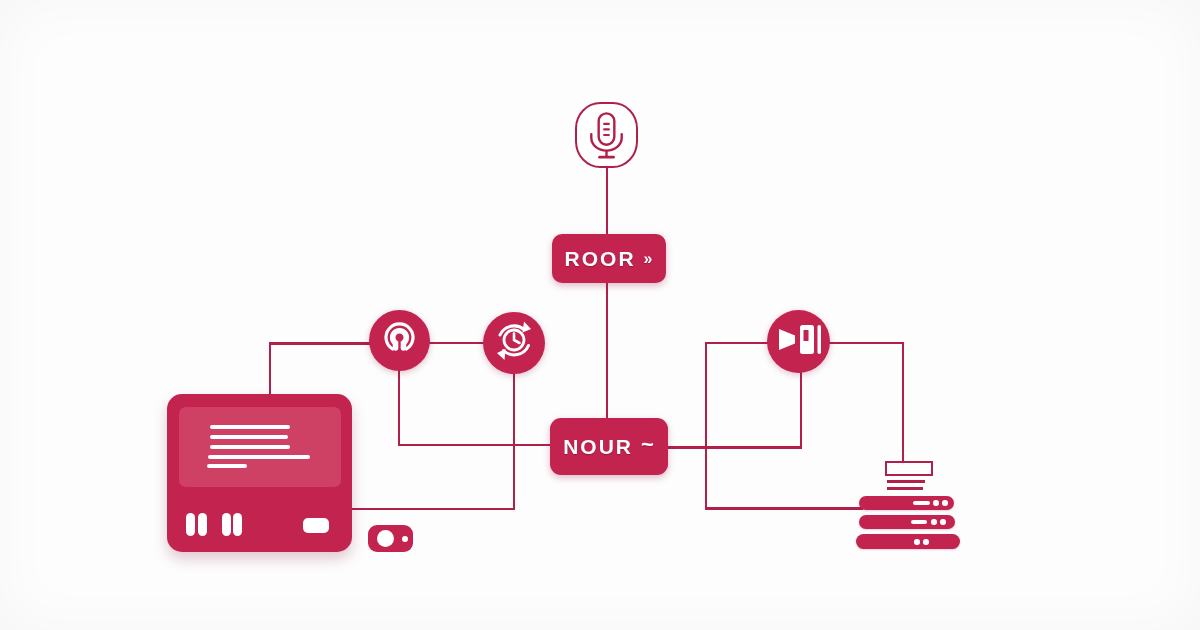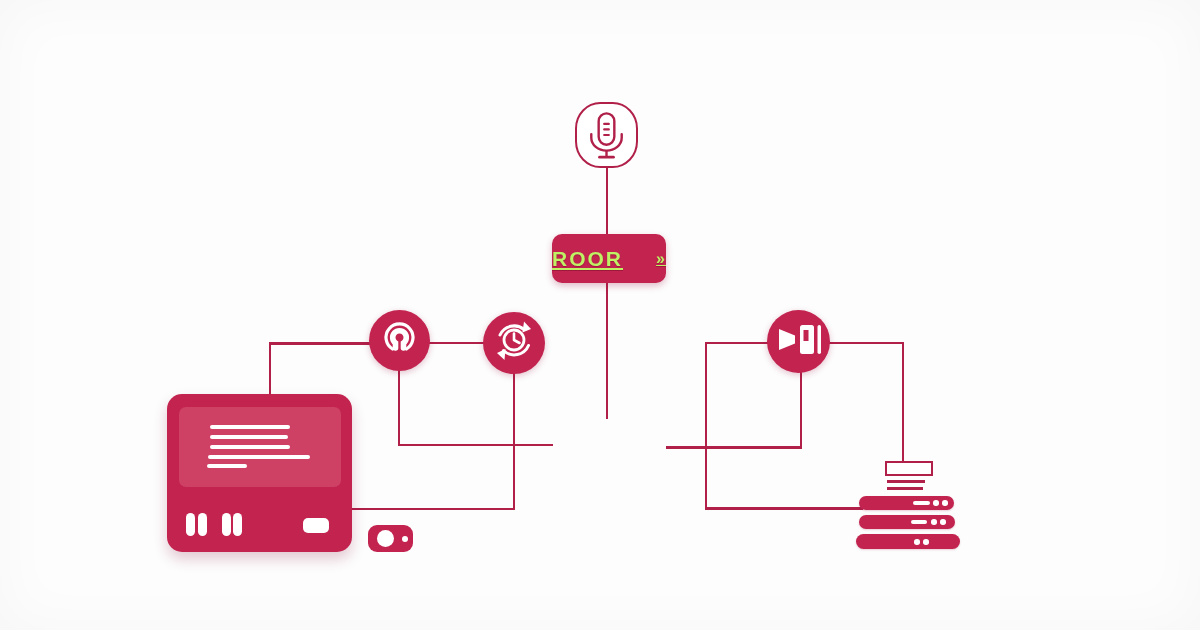--- a/index.html
+++ b/index.html
@@ -11,26 +11,25 @@
   html,body{margin:0;padding:0;background:var(--background);}
   .stage{
     position:relative;width:1200px;height:630px;overflow:hidden;
     background:var(--background);
     font-family:"Liberation Sans","DejaVu Sans",sans-serif;
     box-shadow:inset 0 0 60px rgba(0,0,0,0.03);
   }
   .ln{position:absolute;background:var(--accent-line);}
   
   .box{
-    position:absolute;display:flex;align-items:center;justify-content:space-between;
-    background:var(--accent);color:#bef264;border-radius:10px;
+    position:absolute;display:flex;align-items:center;justify-content:center;
+    background:var(--accent);color:#ffffff;border-radius:10px;
     box-shadow:0 3px 7px rgba(150,20,60,.28);
     font-weight:bold;letter-spacing:2px;
     text-shadow:0 1px 1px rgba(110,10,40,.45);
-    text-decoration:underline;
   }
   .box-label{font-size:21px;}
   .box-suffix{font-size:16px;margin-left:8px;letter-spacing:1px;}
   .nour .box-suffix{font-size:22px;margin-top:-4px;}
   
   .circle{
     position:absolute;border-radius:50%;background:var(--accent);
     display:flex;align-items:center;justify-content:center;
     box-shadow:0 2px 6px rgba(150,20,60,.25);
   }
@@ -108,20 +107,24 @@
         <line x1="24.5" y1="57" x2="39.5" y2="57" stroke="currentColor" stroke-width="3.2" stroke-linecap="round"></line>
       </svg>
     </span>
   </div>
 
   <div class="box roor" style="left:552px;top:234px;width:114px;height:49px">
     <span class="box-label">ROOR</span>
     <span class="box-suffix">»</span>
   </div>
 
+  <div class="box nour" style="left:550px;top:418px;width:118px;height:57px;border-radius:11px">
+    <span class="box-label">NOUR</span>
+    <span class="box-suffix">~</span>
+  </div>
 
   <div class="circle" style="left:369px;top:310px;width:61px;height:61px">
     <span>
       <svg viewBox="0 0 61 61">
         <path d="M23.5 41 A13.5 13.5 0 1 1 37.5 41" fill="none" stroke="#fff" stroke-width="3.2" stroke-linecap="round"></path>
         <path d="M26.5 40 V35 A6.8 6.8 0 1 1 34.5 35 V40" fill="none" stroke="#fff" stroke-width="5.6" stroke-linecap="round"></path>
       </svg>
     </span>
   </div>
 

